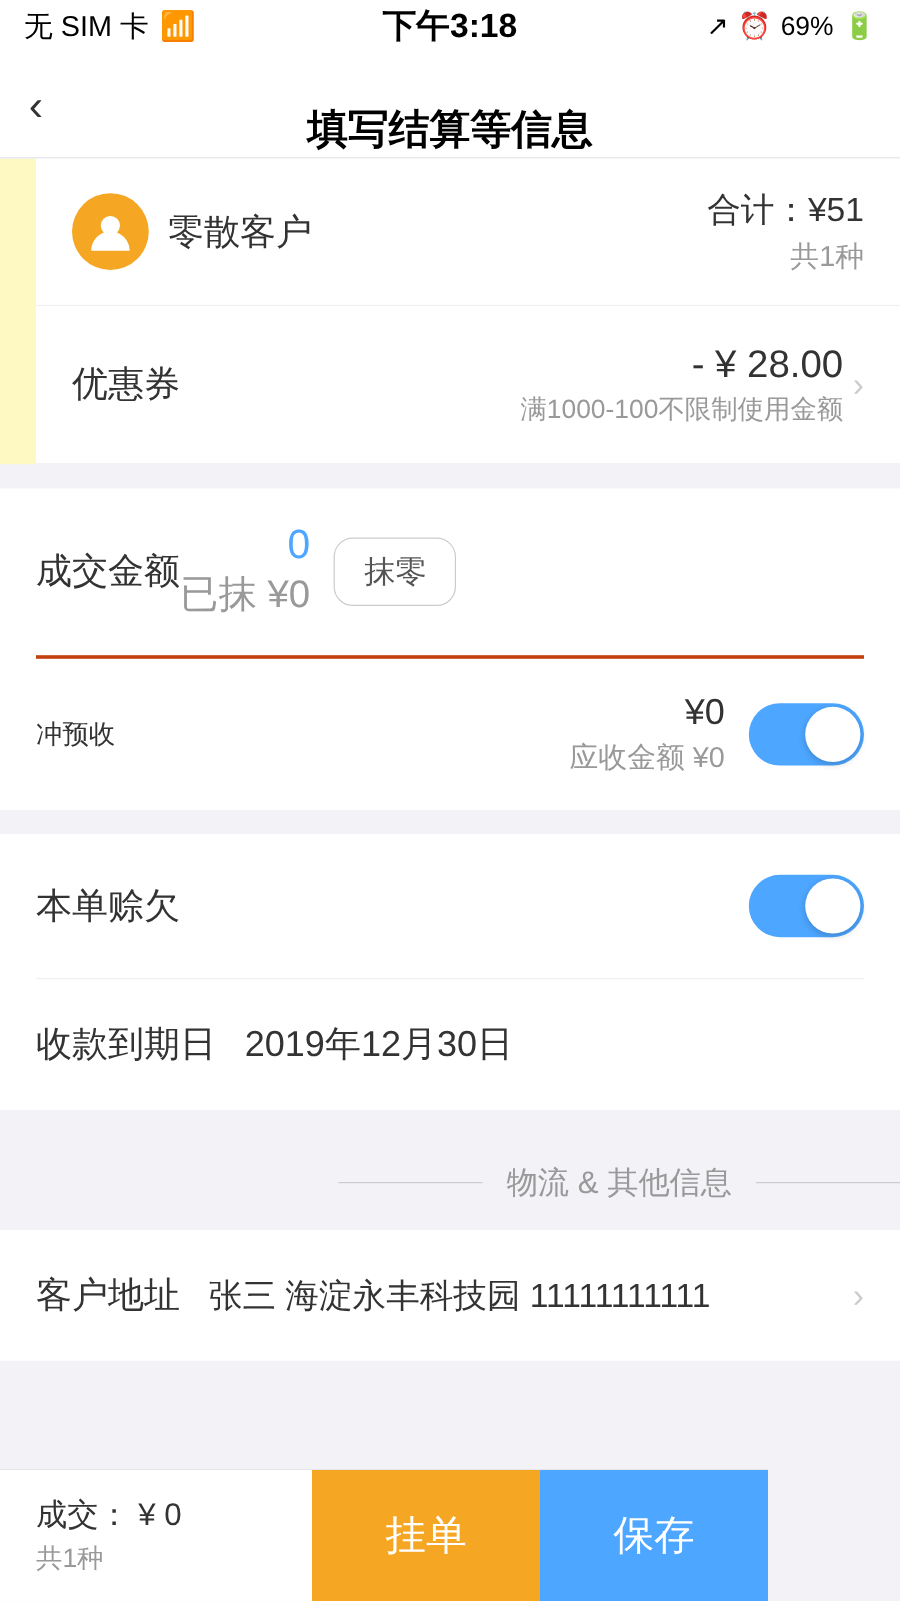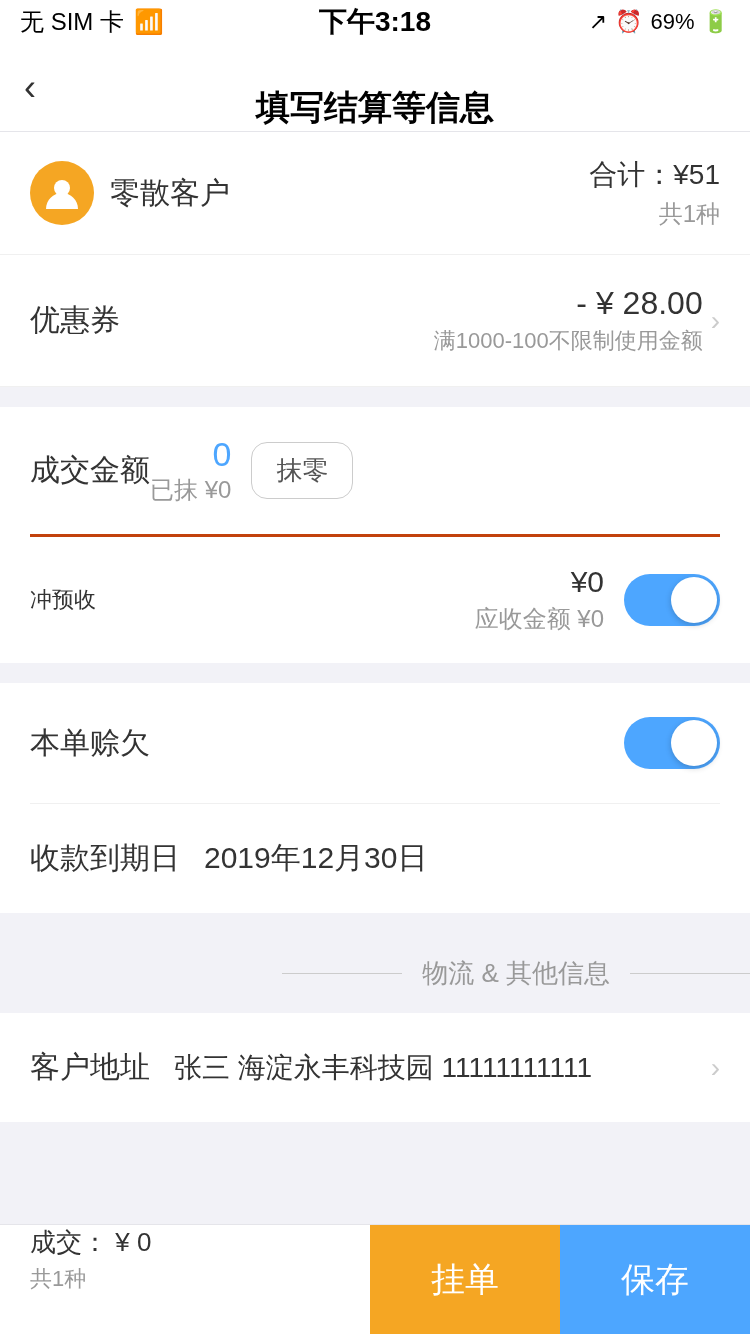--- a/index.html
+++ b/index.html
@@ -57,20 +57,21 @@
 
     
     .content {
       padding-bottom: 120px;
     }
 
     
     .card {
       background: #fef9c3;
       margin-bottom: 0;
+      padding-left: 30px;
     }
     .card + .section-gap {
       height: 20px;
       background: #f2f2f7;
     }
 
     
     .customer-row {
       background: #fff;
       padding: 24px 30px;
@@ -125,21 +126,21 @@
     }
     .trans-row {
       display: flex;
       align-items: center;
       justify-content: flex-start;
       padding: 28px 0;
       border-bottom: 3px solid #c2410c;
     }
     .trans-label { font-size: 30px; color: #333; }
     .trans-value { font-size: 34px; color: #4da6ff; font-weight: 500; }
-    .trans-sub { font-size: 24px; color: #999; }
+    .trans-sub { font-size: 32px; color: #999; }
     .round-btn {
       border: 1px solid #ccc;
       border-radius: 16px;
       padding: 10px 24px;
       font-size: 26px;
       color: #555;
       background: #fff;
       cursor: pointer;
     }
     .trans-row-inner {
@@ -239,25 +240,25 @@
       padding: 34px 0;
     }
     .address-label { font-size: 30px; color: #333; margin-right: 24px; flex-shrink: 0; }
     .address-value { font-size: 28px; color: #333; flex: 1; }
     .address-right { display: flex; align-items: center; }
 
     
     .bottom-bar {
       position: fixed;
       bottom: 0;
-      width: 750px;
+      width: 640px;
       height: 110px;
       background: #fff;
       display: flex;
-      align-items: flex-start;
+      align-items: center;
       border-top: 1px solid #e5e5ea;
     }
     .bottom-summary {
       flex: 1;
       padding: 0 30px;
     }
     .bottom-trans { font-size: 26px; color: #333; }
     .bottom-count { font-size: 22px; color: #999; margin-top: 4px; }
     .bottom-btn {
       height: 110px;

